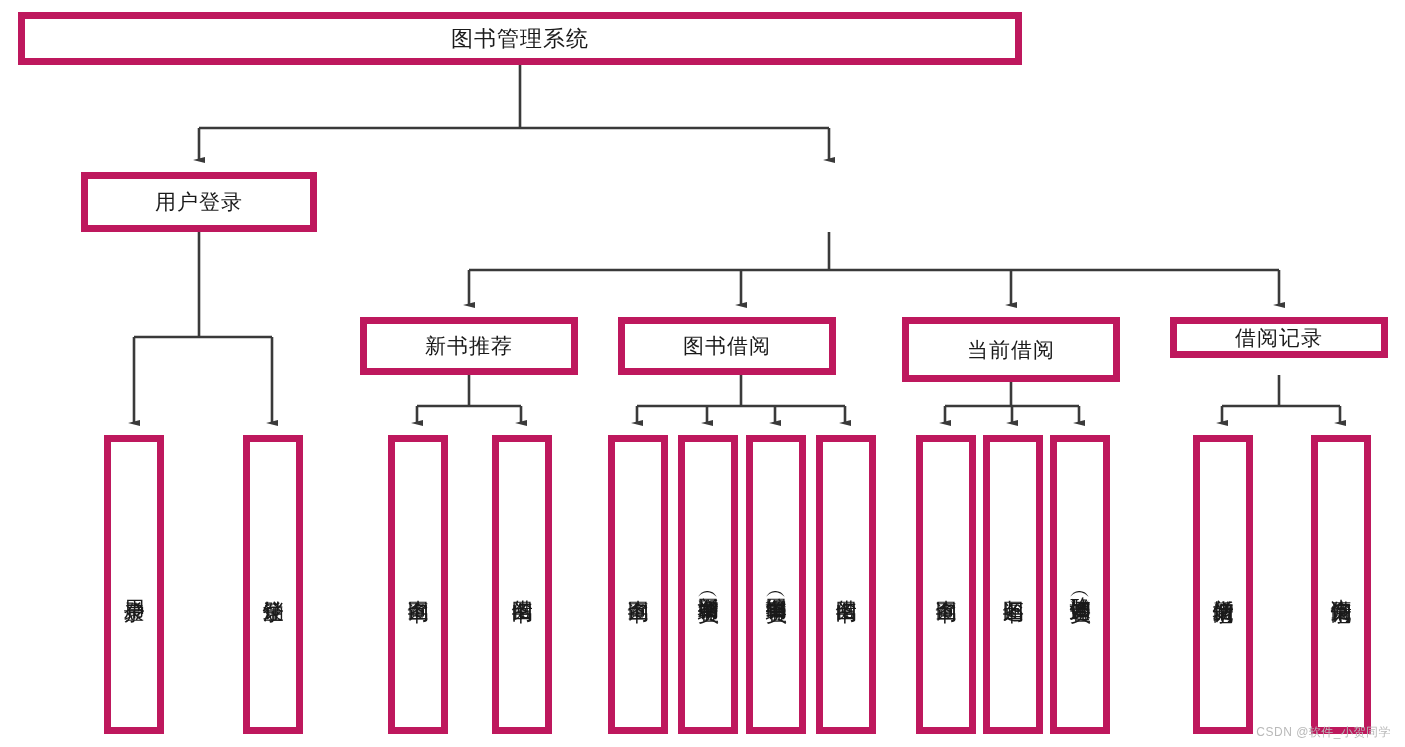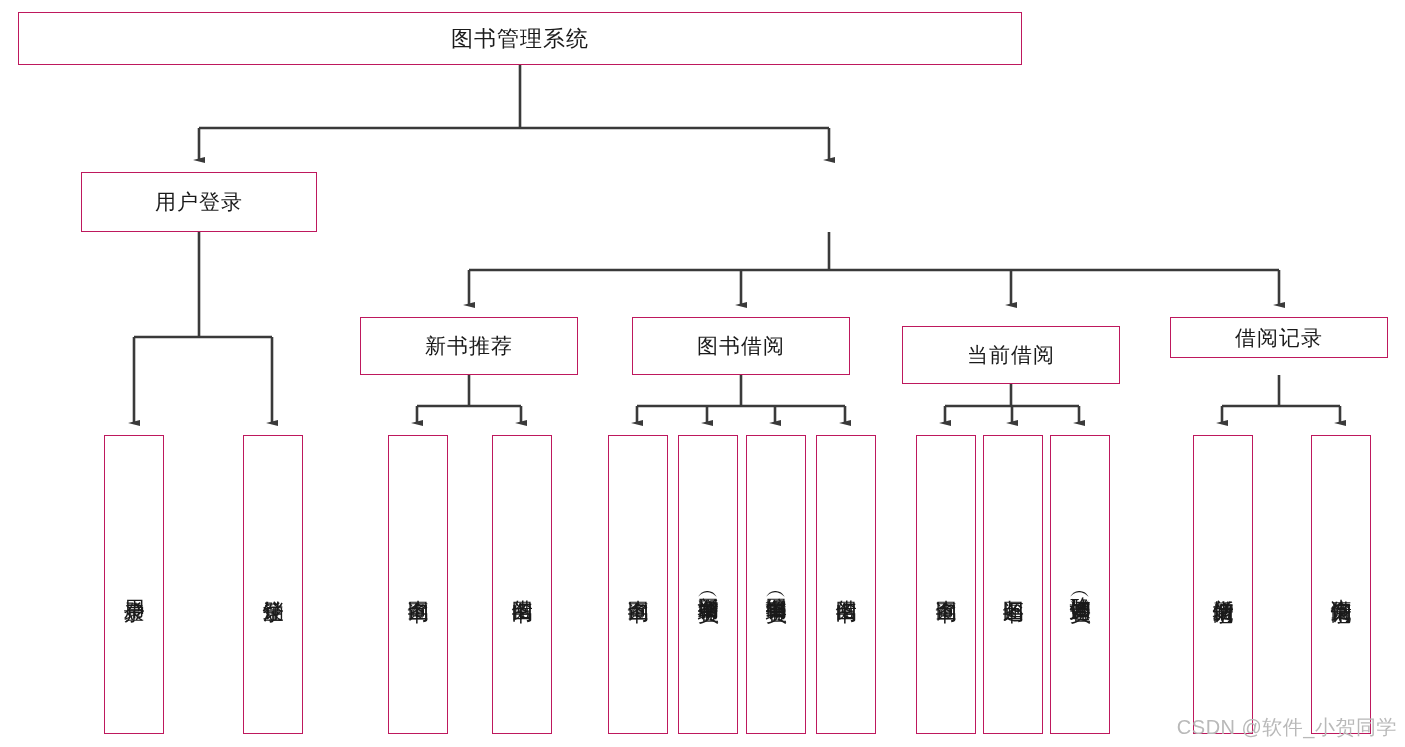--- a/index.html
+++ b/index.html
@@ -21,21 +21,21 @@
     position: absolute;
     left: 0;
     top: 0;
     width: 1405px;
     height: 747px;
     pointer-events: none;
   }
   .node {
     position: absolute;
     box-sizing: border-box;
-    border: 1px solid #be185d;
+    border: 7px solid #be185d;
     background: #ffffff;
     display: flex;
     align-items: center;
     justify-content: center;
     color: #1a1a1a;
   }
   .node.horiz {
     font-size: 21px;
     letter-spacing: 1px;
   }
@@ -54,23 +54,23 @@
     writing-mode: vertical-rl;
     text-orientation: upright;
     white-space: normal;
     max-height: 290px;
   }
   #root-node {
     font-size: 22px;
   }
   #watermark {
     position: absolute;
-    right: 8px;
+    right: 14px;
     bottom: 6px;
-    font-size: 20px;
+    font-size: 12px;
     color: #b9b9b9;
     letter-spacing: 0.5px;
     white-space: nowrap;
   }
 </style>
 </head>
 <body>
 
 <div id="canvas">
 
@@ -128,24 +128,24 @@
     <span>图书管理系统</span>
   </div>
 
   <div class="node horiz" style="left:81px; top:172px; width:236px; height:60px;">
     <span>用户登录</span>
   </div>
 
   <div class="node horiz" style="left:360px; top:317px; width:218px; height:58px;font-family:Liberation Mono, monospace;">
     <span>新书推荐</span>
   </div>
-  <div class="node horiz" style="left:632px; top:317px; width:218px; height:58px;text-align:right;">
+  <div class="node horiz" style="left:618px; top:317px; width:218px; height:58px;text-align:right;">
     <span>图书借阅</span>
   </div>
-  <div class="node horiz" style="left:902px; top:317px; width:218px; height:58px;margin-top:9px;">
+  <div class="node horiz" style="left:902px; top:317px; width:218px; height:65px;">
     <span>当前借阅</span>
   </div>
   <div class="node horiz" style="left:1170px; top:317px; width:218px; height:41px;">
     <span>借阅记录</span>
   </div>
 
   <div class="node vert" style="left:104px; top:435px; width:60px; height:299px;">
     <span class="vtext">用户登录</span>
   </div>
   <div class="node vert" style="left:243px; top:435px; width:60px; height:299px;">

